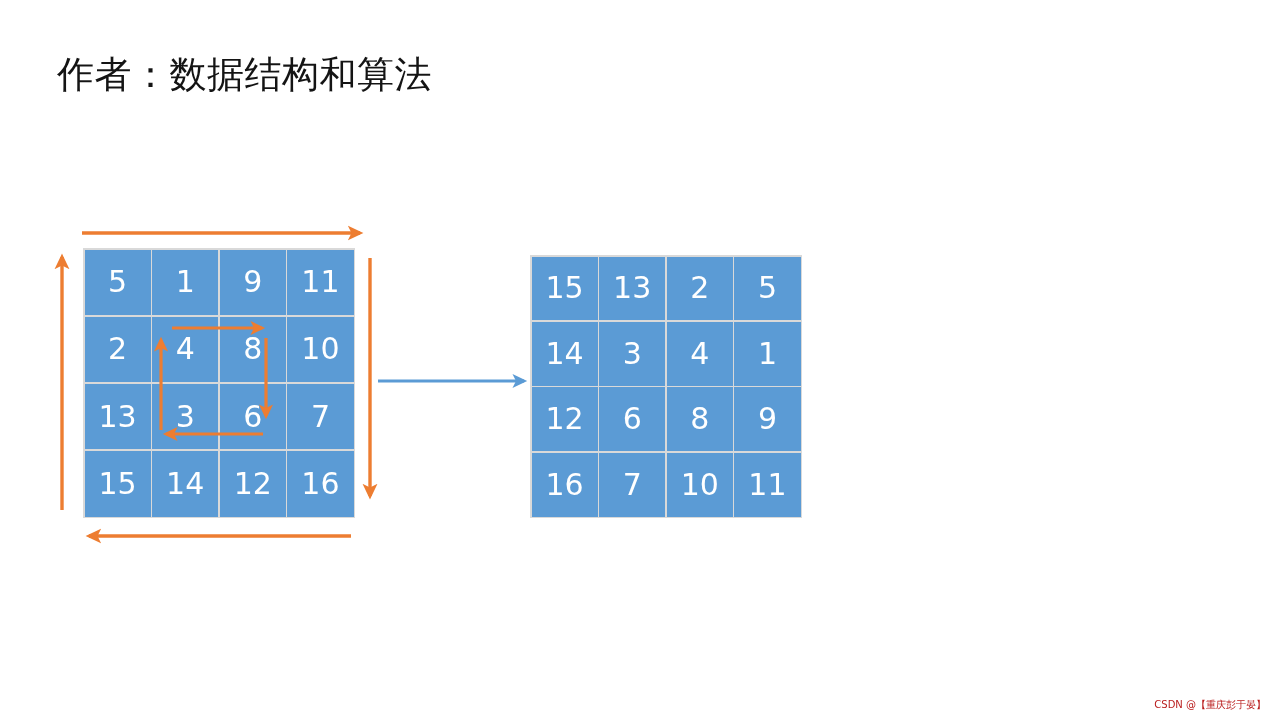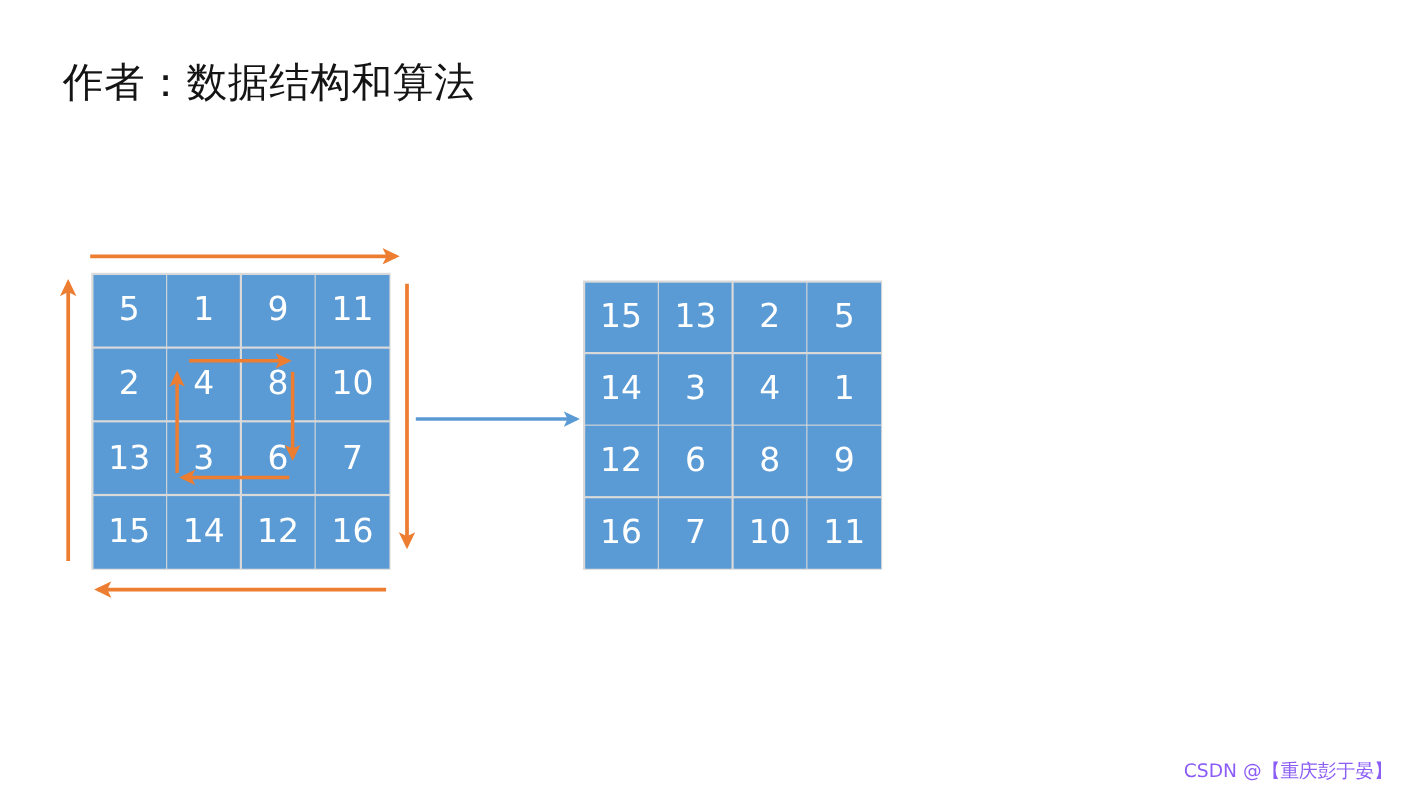--- a/index.html
+++ b/index.html
@@ -81,22 +81,22 @@
     width: 1280px;
     height: 720px;
     pointer-events: none;
   }
 
   
   #watermark {
     position: absolute;
     right: 14px;
     bottom: 8px;
-    font-size: 17px;
-    color: #8b5cf6;
+    font-size: 10px;
+    color: #b91c1c;
     white-space: nowrap;
     font-family: "DejaVu Sans", "Liberation Sans", sans-serif;
   }
 </style>
 </head>
 <body>
 
 <div id="slide">
 
   <div id="slide-title">作者：数据结构和算法</div>

